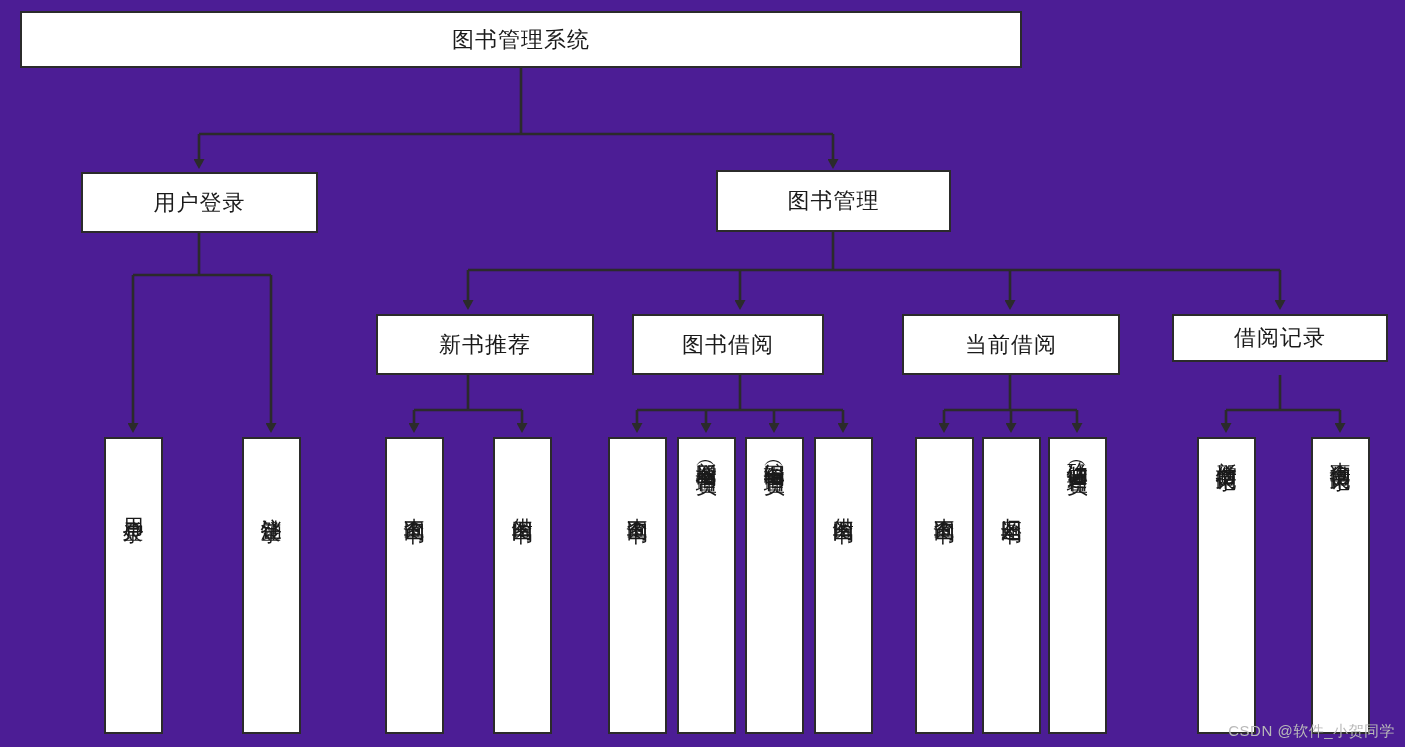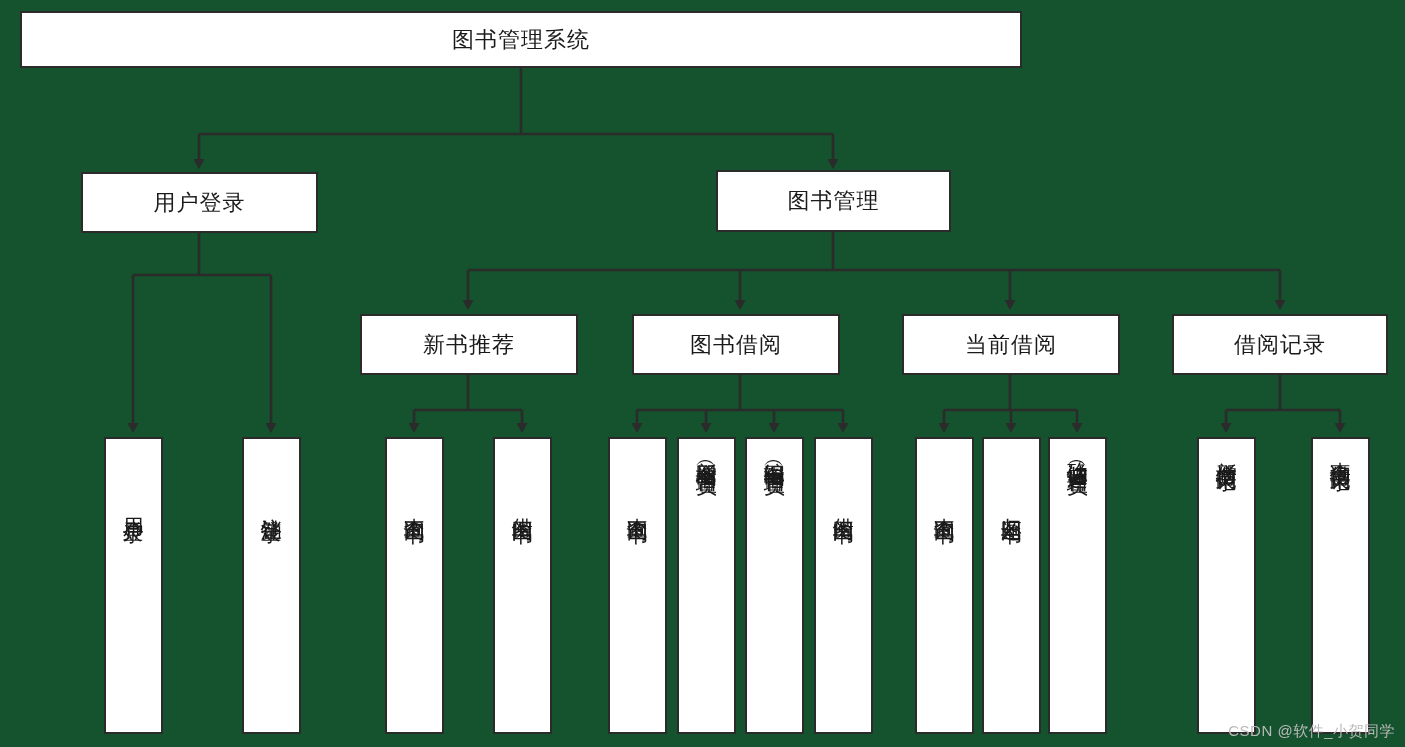--- a/index.html
+++ b/index.html
@@ -10,21 +10,21 @@
   body {
     font-family: "Liberation Sans", "DejaVu Sans", sans-serif;
     width: 1405px;
     height: 747px;
     overflow: hidden;
   }
   #diagram {
     position: relative;
     width: 1405px;
     height: 747px;
-    background: #14532d;
+    background: #4c1d95;
   }
   #edges {
     position: absolute;
     left: 0;
     top: 0;
     width: 1405px;
     height: 747px;
   }
   .node {
     position: absolute;
@@ -130,30 +130,30 @@
     <span class="node-label">图书管理系统</span>
   </div>
 
   <div class="node" style="left:81px; top:172px; width:237px; height:61px;">
     <span class="node-label">用户登录</span>
   </div>
   <div class="node" style="left:716px; top:170px; width:235px; height:62px;">
     <span class="node-label">图书管理</span>
   </div>
 
-  <div class="node" style="left:360px; top:314px; width:218px; height:61px;">
+  <div class="node" style="left:376px; top:314px; width:218px; height:61px;">
     <span class="node-label">新书推荐</span>
   </div>
-  <div class="node" style="left:632px; top:314px; width:208px; height:61px;">
+  <div class="node" style="left:632px; top:314px; width:192px; height:61px;">
     <span class="node-label">图书借阅</span>
   </div>
   <div class="node" style="left:902px; top:314px; width:218px; height:61px;">
     <span class="node-label">当前借阅</span>
   </div>
-  <div class="node" style="left:1172px; top:314px; width:216px; height:61px;">
+  <div class="node" style="left:1172px; top:314px; width:216px; height:48px;">
     <span class="node-label">借阅记录</span>
   </div>
 
   <div class="node vertical mid" style="left:104px; top:437px; width:59px; height:297px;">
     <span class="node-label">用户登录</span>
   </div>
   <div class="node vertical mid" style="left:242px; top:437px; width:59px; height:297px;">
     <span class="node-label">注销登录</span>
   </div>
 

